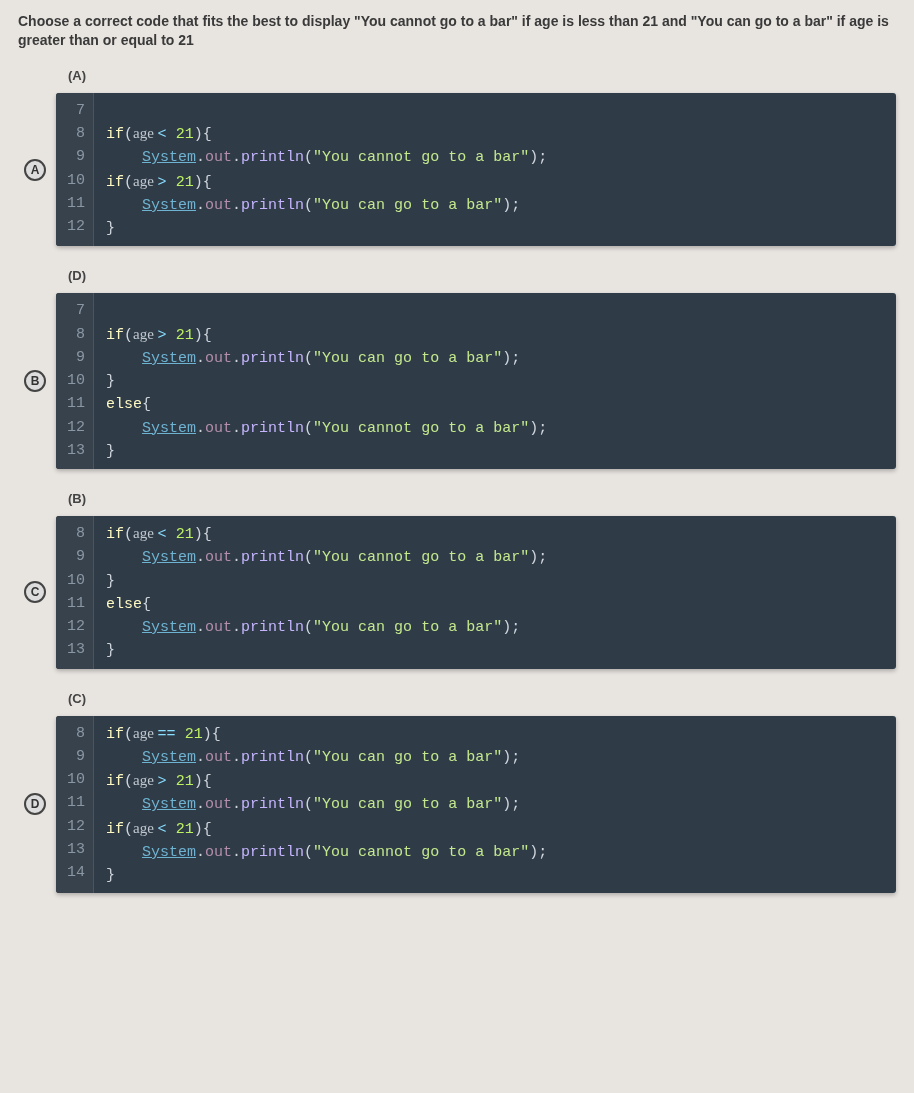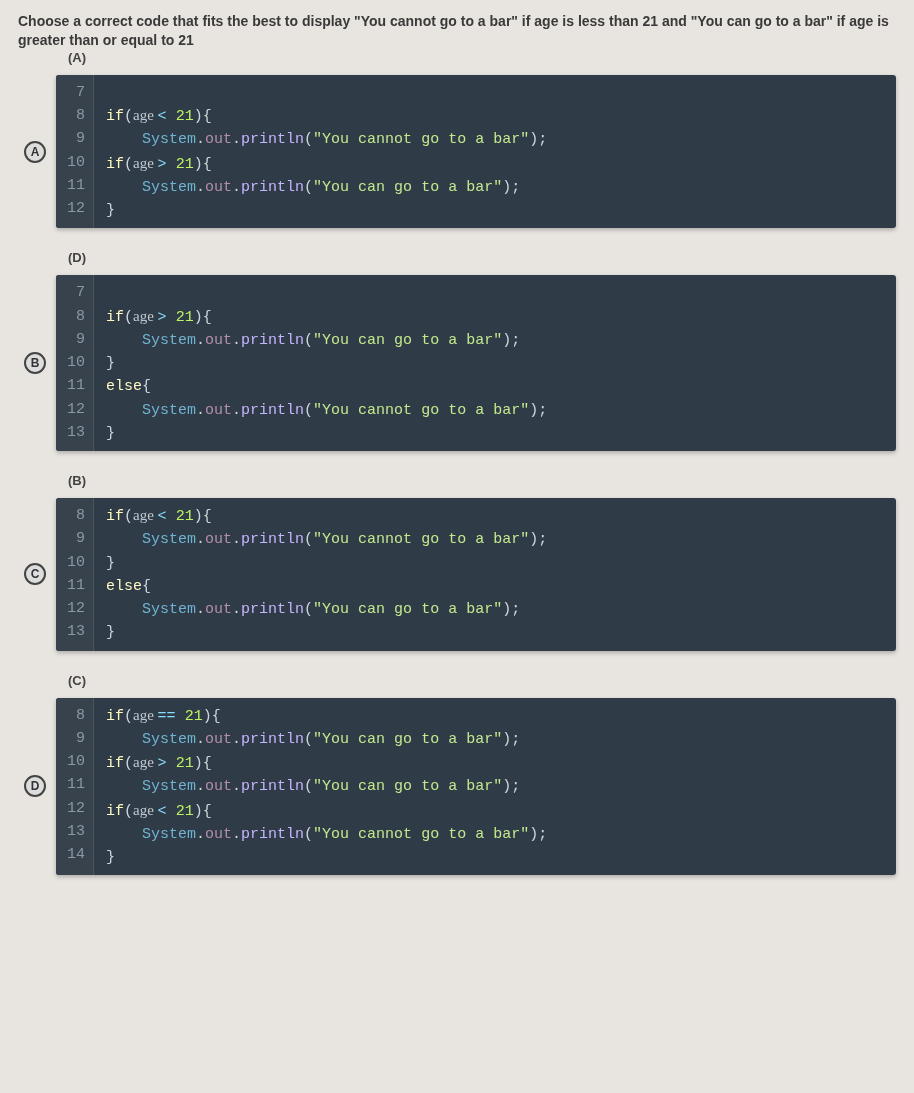--- a/index.html
+++ b/index.html
@@ -7,21 +7,21 @@
     font-family: Arial, Helvetica, sans-serif;
     background: #e8e4e0;
     padding: 12px 18px;
     width: 914px;
     color: #333;
   }
   .question {
     font-size: 14px;
     font-weight: 600;
     line-height: 1.35;
-    margin-bottom: 0;
+    margin-bottom: 18px;
     color: #3a3a3a;
   }
   .option-block { margin-bottom: 22px; }
   .heading-label {
     font-size: 13px;
     font-weight: 600;
     margin-left: 50px;
     margin-bottom: 10px;
     color: #444;
   }
@@ -55,21 +55,21 @@
     min-width: 38px;
     border-right: 1px solid #4a5560;
     white-space: pre;
   }
   .code {
     padding: 6px 12px;
     white-space: pre;
     color: #cfd8df;
   }
   .kw   { color: #fef9c3; }          
-  .cls  { color: #6fb3d2; }          
+  .cls  { color: #6fb3d2; text-decoration: underline; }          
   .mem  { color: #b48ead; }  
   .fn   { color: #c4b5fd; }          
   .op   { color: #89ddff; }          
   .num  { color: #bef264; }          
   .str  { color: #c3e88d; }          
   .id   { color: #c0c8d0; font-family: Liberation Serif, serif; }          
   .pn   { color: #d0d6de; }          
 </style>
 </head>
 <body>

